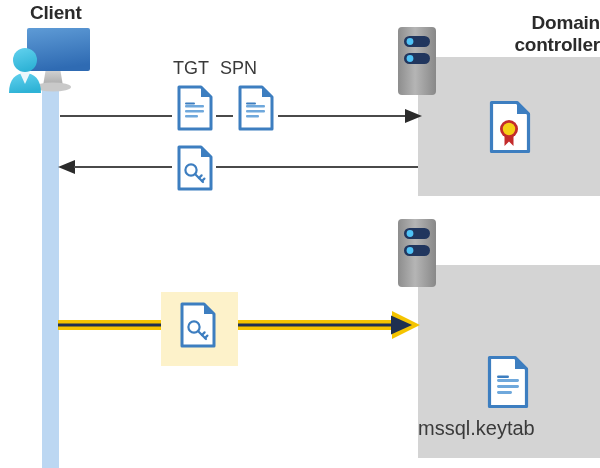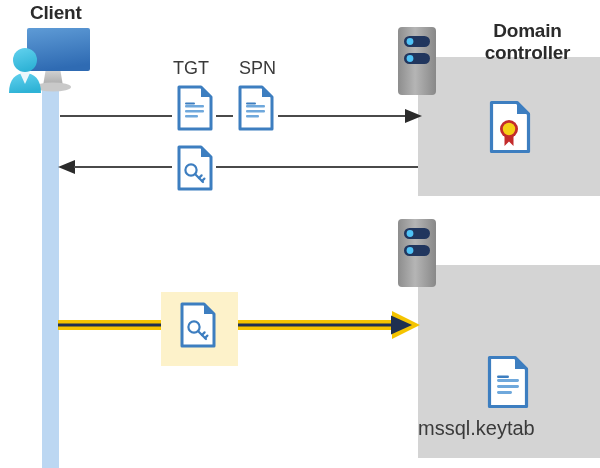--- a/index.html
+++ b/index.html
@@ -28,21 +28,21 @@
 
   
   .title {
     color: #2b2b2b;
     font-weight: bold;
     font-size: 19px;
     line-height: 22px;
     letter-spacing: -0.2px;
   }
   #client-title { left: 30px; top: 2px; text-align: right; }
-  #dc-title { left: 455px; top: 20px; text-align: center; }
+  #dc-title { left: 455px; top: 12px; text-align: right; }
   #linux-title { left: 451px; top: 226px; }
 
   
   #lifeline {
     left: 42px; top: 84px; width: 17px; height: 384px;
     background: #bcd7f2;
   }
 
   
   #client-fig { left: 6px; top: 24px; width: 88px; height: 72px; }
@@ -61,21 +61,21 @@
   #doc-cert  { left: 489px; top: 100px; width: 42px; height: 54px; }
   #doc-keytab{ left: 487px; top: 355px; width: 42px; height: 54px; }
 
   
   .doclabel {
     color: #3a3a3a;
     font-size: 18px;
     line-height: 22px;
   }
   #label-tgt { left: 173px; top: 57px; }
-  #label-spn { left: 239px; top: 57px; }
+  #label-spn { left: 220px; top: 57px; }
 
   #label-keytab {
     left: 418px; top: 417px; width: 182px;
     color: #3a3a3a;
     font-size: 20px;
   }
 
   
   #sql-icon { left: 482px; top: 285px; width: 52px; height: 58px; }
 

